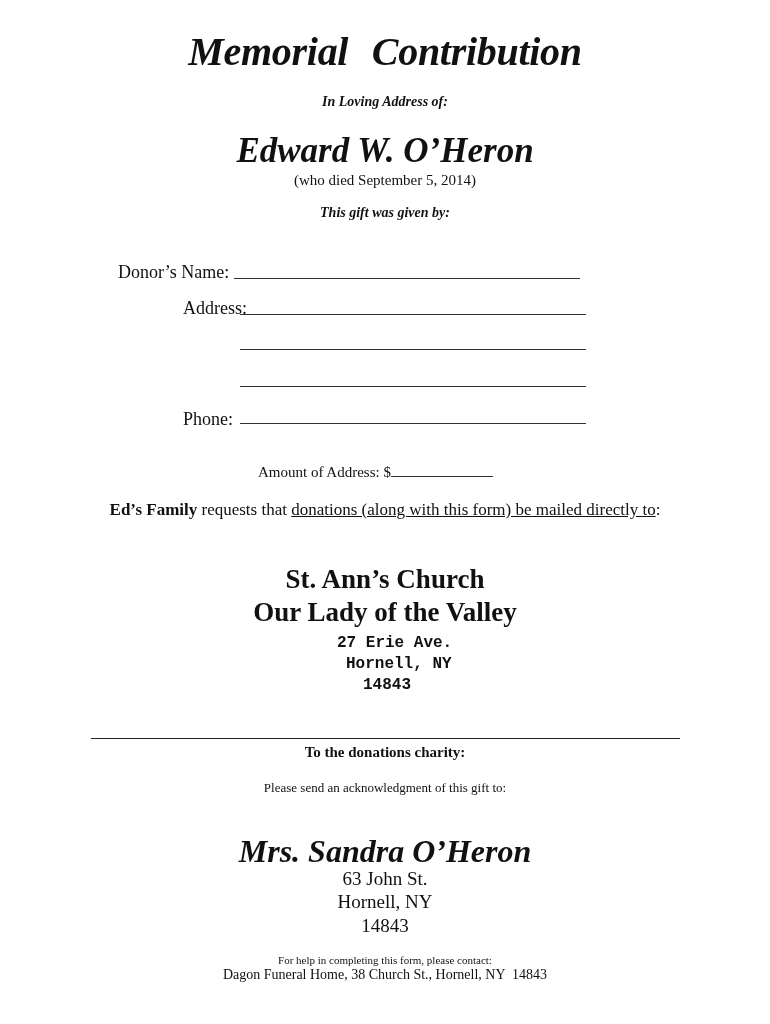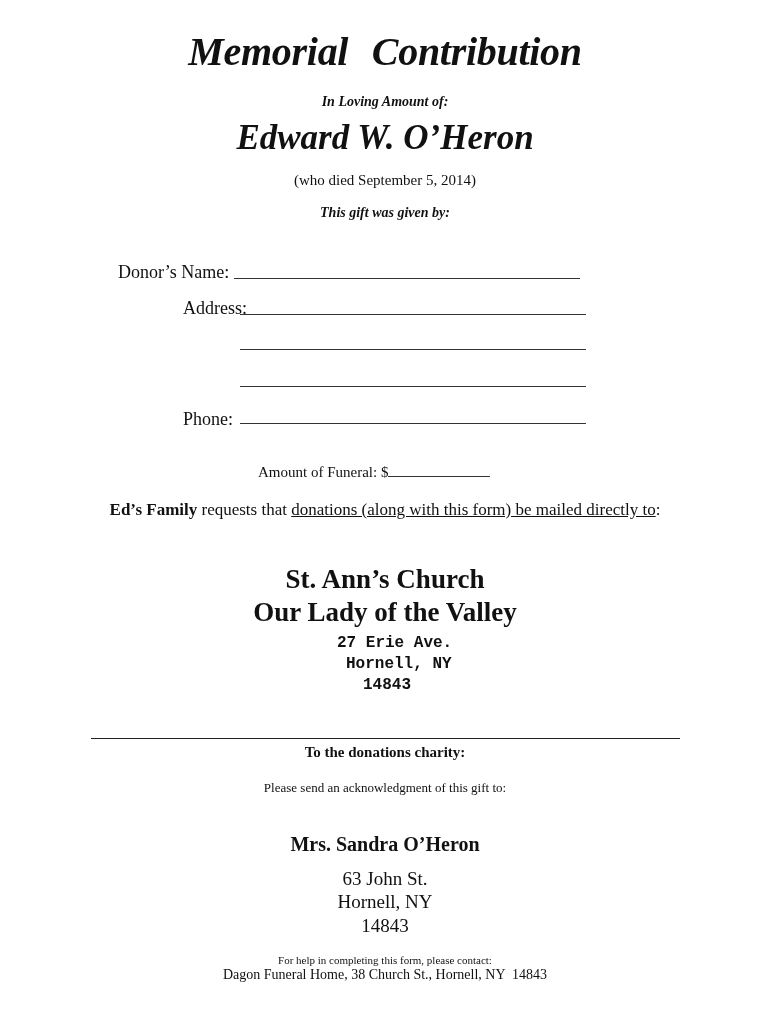--- a/index.html
+++ b/index.html
@@ -26,21 +26,21 @@
       word-spacing: 14px;
       letter-spacing: -0.3px;
     }
     .memory-of {
       top: 94px;
       font-size: 14px;
       font-weight: bold;
       font-style: italic;
     }
     .deceased {
-      top: 118px;
+      top: 131px;
       font-size: 35px;
       font-weight: bold;
       font-style: italic;
     }
     .died {
       top: 172px;
       font-size: 15px;
     }
     .given-by {
       top: 205px;
@@ -107,59 +107,60 @@
       top: 744px;
       font-size: 15px;
       font-weight: bold;
     }
     .ack {
       top: 780px;
       font-size: 13px;
     }
     .recipient {
       top: 833px;
-      font-size: 20px;
+      font-size: 32px;
       font-weight: bold;
+      font-style: italic;
     }
     .rec-addr {
       font-size: 19px;
     }
     .help {
       top: 954px;
       font-size: 11px;
     }
     .funeral {
       top: 967px;
       font-size: 14px;
       font-weight: normal;
       white-space: pre;
     }
   </style>
 </head>
 <body>
 
 <div class="abs center title">Memorial   Contribution</div>
-<div class="abs center memory-of">In Loving Amount of:</div>
+<div class="abs center memory-of">In Loving Address of:</div>
 <div class="abs center deceased">Edward W. O’Heron</div>
 <div class="abs center died">(who died September 5, 2014)</div>
 <div class="abs center given-by">This gift was given by:</div>
 
 <div class="abs label" style="top:262px; left:118px;">Donor’s  Name:</div>
 <div class="abs line" style="top:278px; left:234px; width:346px;"></div>
 
 <div class="abs label" style="top:298px; left:183px;">Address:</div>
 <div class="abs line" style="top:314px; left:240px; width:346px;"></div>
 <div class="abs line" style="top:349px; left:240px; width:346px;"></div>
 <div class="abs line" style="top:386px; left:240px; width:346px;"></div>
 
 <div class="abs label" style="top:409px; left:183px;">Phone:</div>
 <div class="abs line" style="top:423px; left:240px; width:346px;"></div>
 
 <div class="abs amount">
-  <span>Amount of Funeral:   $</span><span class="amount-line"></span>
+  <span>Amount of Address:   $</span><span class="amount-line"></span>
 </div>
 
 <div class="abs center request">
   <b>Ed’s Family</b><span> requests that </span><u>donations (along with this form) be mailed directly to</u><span>:</span>
 </div>
 
 <div class="abs center church1">St. Ann’s Church</div>
 <div class="abs center church2">Our Lady of the Valley</div>
 <div class="abs addr-line" style="top:634px; left:337px;">27 Erie Ave.</div>
 <div class="abs addr-line" style="top:655px; left:346px;">Hornell, NY</div>

